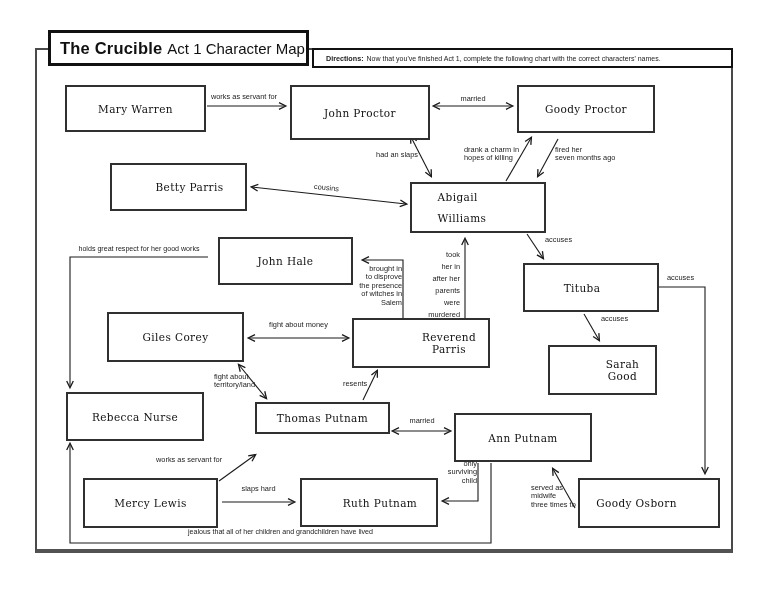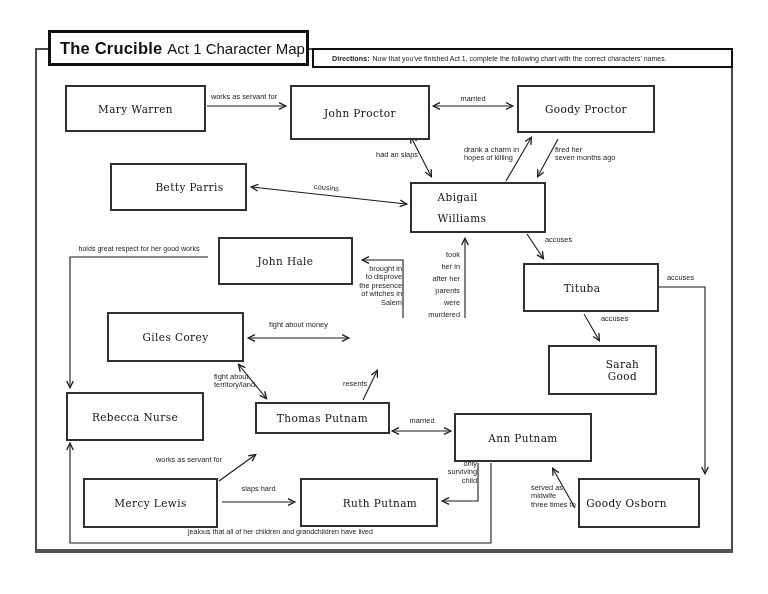--- a/index.html
+++ b/index.html
@@ -16,21 +16,21 @@
     position:absolute; left:48px; top:30px; width:261px; height:36px;
     background:#fff; border:3px solid #111; box-sizing:border-box;
     display:flex; align-items:center; padding-left:9px; z-index:6;
     font-size:16px; color:#111; white-space:nowrap;
   }
   .titlebox .tb { font-weight:bold; font-size:16.5px; letter-spacing:0.2px; }
   .titlebox .tr { margin-left:5px; font-weight:normal; font-size:15px; }
   .dirbox {
     position:absolute; left:312px; top:48px; width:421px; height:20px;
     background:#fff; border:2px solid #111; box-sizing:border-box;
-    display:flex; align-items:center; padding-left:18px; z-index:5;
+    display:flex; align-items:center; padding-left:12px; z-index:5;
     font-size:7px; color:#222; white-space:nowrap;
   }
   .dirbox .db { font-weight:bold; font-size:7.2px; }
   .dirbox .dt { margin-left:3px; }
   .cbox {
     position:absolute; background:#fff; border:2px solid #303030;
     box-sizing:border-box; display:flex; align-items:center; justify-content:center;
     font-family:"DejaVu Serif","Liberation Serif",serif; font-size:10.5px;
     letter-spacing:0.4px; color:#111; z-index:3; text-align:center;
   }
@@ -108,39 +108,42 @@
     </div>
   <div class="cbox" style="left:218px;top:237px;width:135px;height:48px;">
       <span>John Hale</span>
     </div>
   <div class="cbox" style="left:523px;top:263px;width:136px;height:49px;padding-right:18px;">
       <span>Tituba</span>
     </div>
   <div class="cbox" style="left:107px;top:312px;width:137px;height:50px;">
       <span>Giles Corey</span>
     </div>
+  <div class="cbox" style="left:352px;top:318px;width:138px;height:50px;padding-left:56px;">
+      <span>Reverend Parris</span>
+    </div>
   <div class="cbox" style="left:548px;top:345px;width:109px;height:50px;padding-left:40px;">
       <span>Sarah Good</span>
     </div>
   <div class="cbox" style="left:66px;top:392px;width:138px;height:49px;">
       <span>Rebecca Nurse</span>
     </div>
   <div class="cbox" style="left:255px;top:402px;width:135px;height:32px;">
       <span>Thomas Putnam</span>
     </div>
   <div class="cbox" style="left:454px;top:413px;width:138px;height:49px;">
       <span>Ann Putnam</span>
     </div>
   <div class="cbox" style="left:83px;top:478px;width:135px;height:50px;">
       <span>Mercy Lewis</span>
     </div>
   <div class="cbox" style="left:300px;top:478px;width:138px;height:49px;padding-left:22px;">
       <span>Ruth Putnam</span>
     </div>
-  <div class="cbox" style="left:578px;top:478px;width:122px;height:50px;padding-right:25px;">
+  <div class="cbox" style="left:578px;top:478px;width:142px;height:50px;padding-right:25px;">
       <span>Goody Osborn</span>
     </div>
 
   <div class="lbl" style="left:201px;top:93px;width:86px;text-align:center;">works as servant for</div>
   <div class="lbl" style="left:433px;top:95px;width:80px;text-align:center;">married</div>
   <div class="lbl" style="left:366px;top:151px;width:52px;text-align:right;">had an slaps</div>
   <div class="lbl" style="left:464px;top:146px;width:60px;text-align:left;">drank a charm in
 hopes of killing</div>
   <div class="lbl" style="left:555px;top:146px;width:72px;text-align:left;">fired her
 seven months ago</div>

